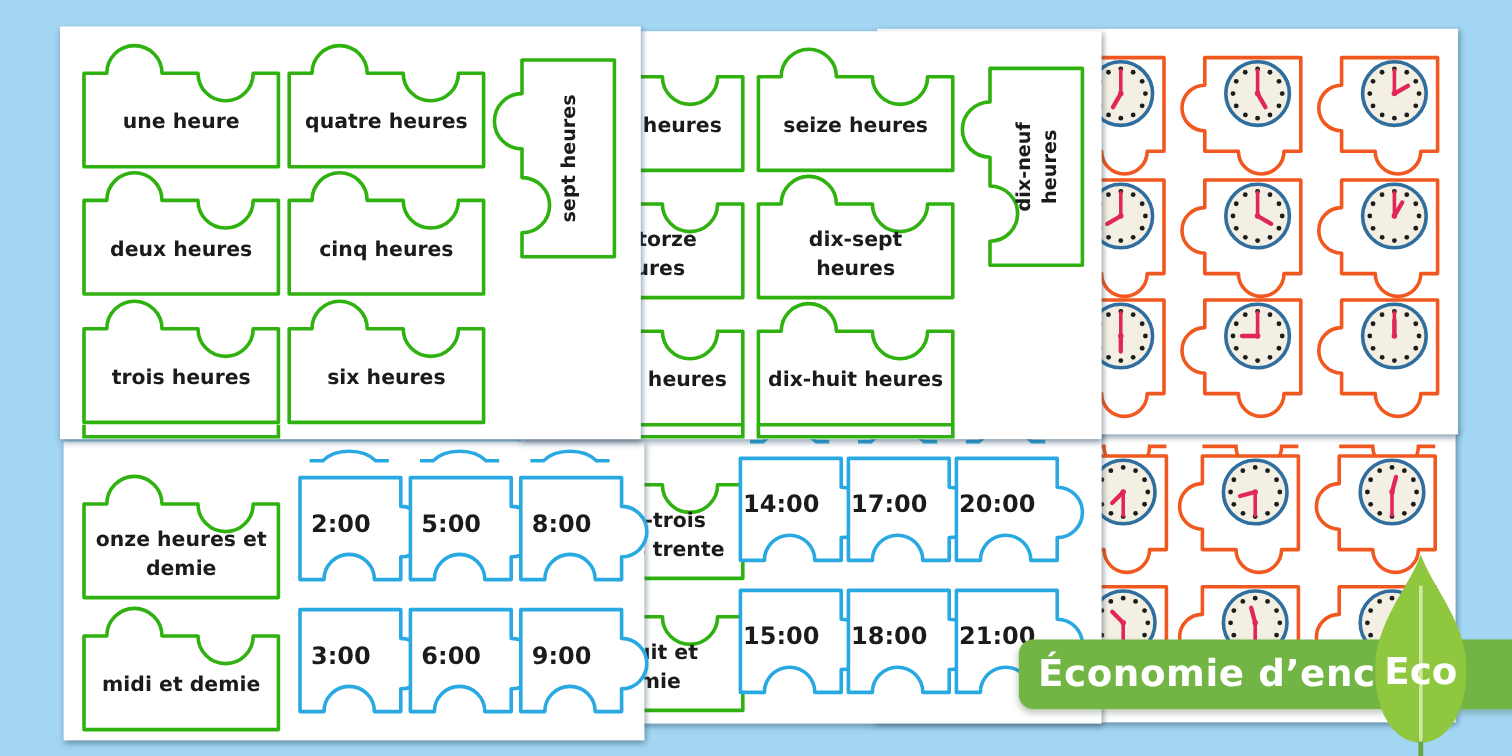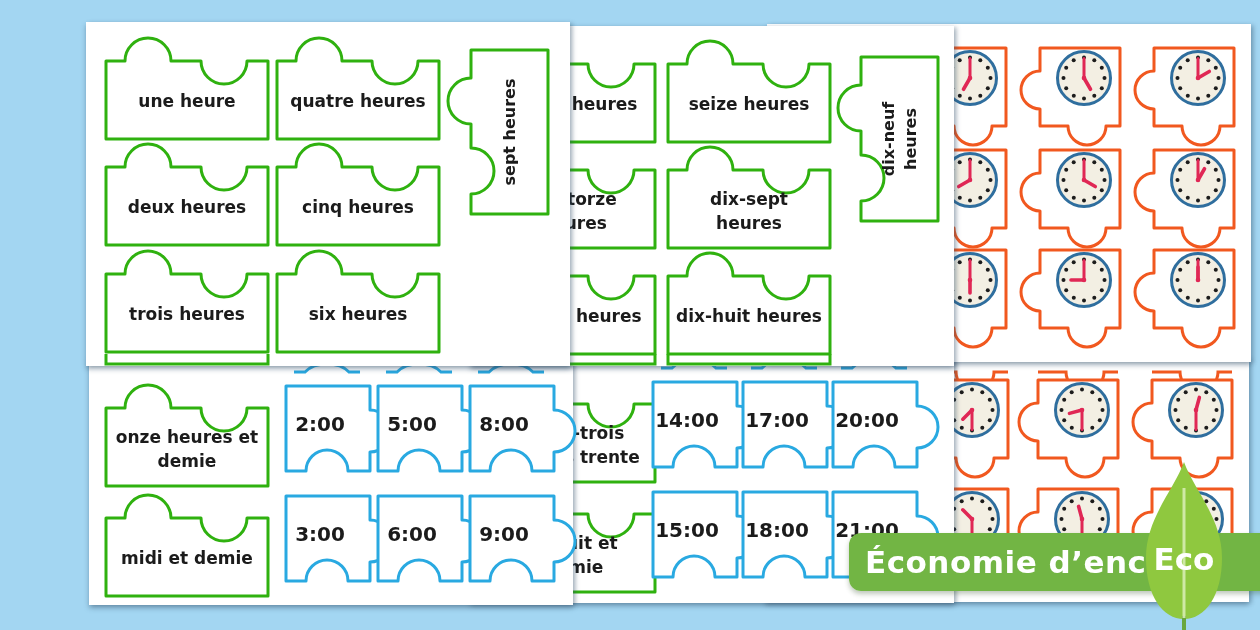--- a/index.html
+++ b/index.html
@@ -1,20 +1,20 @@
 <!DOCTYPE html>
 <html><head>
 <meta charset="utf-8">
 <title>French Time Puzzle Preview</title>
 <style>
   html,body{margin:0;padding:0;}
   body{font-family:"DejaVu Sans","Liberation Sans",sans-serif;}
   #stage{position:relative;width:1260px;height:630px;overflow:hidden;background:#a3d6f2;}
   .page{position:absolute;background:#ffffff;
-        box-shadow:0 3px 5px rgba(50,80,105,.40), 3px 1px 4px rgba(50,80,105,.25);margin-left:36px;}
+        box-shadow:0 3px 5px rgba(50,80,105,.40), 3px 1px 4px rgba(50,80,105,.25);}
   .pc{position:absolute;overflow:visible;}
   .pc text{font-family:"DejaVu Sans","Liberation Sans",sans-serif;}
   #eco-banner{position:absolute;left:849px;top:533px;width:420px;height:58px;
         background:linear-gradient(#7cba4c,#6faf3f);
         border-radius:12px 0 0 12px;z-index:90;display:flex;align-items:center;
         box-shadow:0 3px 5px rgba(40,70,30,.30);}
   #eco-banner span{color:#ffffff;font-weight:700;font-size:31px;padding-left:16px;
         letter-spacing:.5px;white-space:nowrap;}
   #eco-leaf{position:absolute;left:1138px;top:458px;z-index:91;overflow:visible;}
   #eco-leaf text{font-family:"DejaVu Sans","Liberation Sans",sans-serif;}
@@ -284,21 +284,21 @@
             <circle cx="28.2" cy="42.3" r="2" fill="#1c1c1c"></circle>
             <circle cx="25.5" cy="32.0" r="2" fill="#1c1c1c"></circle>
             <circle cx="28.2" cy="21.8" r="2" fill="#1c1c1c"></circle>
             <circle cx="35.7" cy="14.2" r="2" fill="#1c1c1c"></circle>
     <line x1="46" y1="32" x2="46" y2="19" stroke="#e02755" stroke-width="3.6" stroke-linecap="round" transform="rotate(0 46 32)"></line>
     <line x1="46" y1="32" x2="46" y2="12.5" stroke="#e02755" stroke-width="3" stroke-linecap="round" transform="rotate(0 46 32)"></line>
     <circle cx="46" cy="32" r="2.3" fill="#e02755"></circle>
           </g>
         </svg>
       </div>
-      <div class="page" style="left: 53px; top: 356px; width: 484px; height: 249px; z-index: 26;">
+      <div class="page" style="left: 53px; top: 368px; width: 484px; height: 249px; z-index: 26;">
         <svg class="pc" style="left:205px;top:14px" width="66" height="20" viewBox="0 0 66 20">
           <path d="M0,2 H11 a26,17 0 0 1 44,0 H66" fill="none" stroke="#29a9e1" stroke-width="3"></path>
         </svg>
         <svg class="pc" style="left:297px;top:14px" width="66" height="20" viewBox="0 0 66 20">
           <path d="M0,2 H11 a26,17 0 0 1 44,0 H66" fill="none" stroke="#29a9e1" stroke-width="3"></path>
         </svg>
         <svg class="pc" style="left:389px;top:14px" width="66" height="20" viewBox="0 0 66 20">
           <path d="M0,2 H11 a26,17 0 0 1 44,0 H66" fill="none" stroke="#29a9e1" stroke-width="3"></path>
         </svg>
         <svg class="pc" style="left:15px;top:29px" width="166" height="103" viewBox="0 0 166 103">

